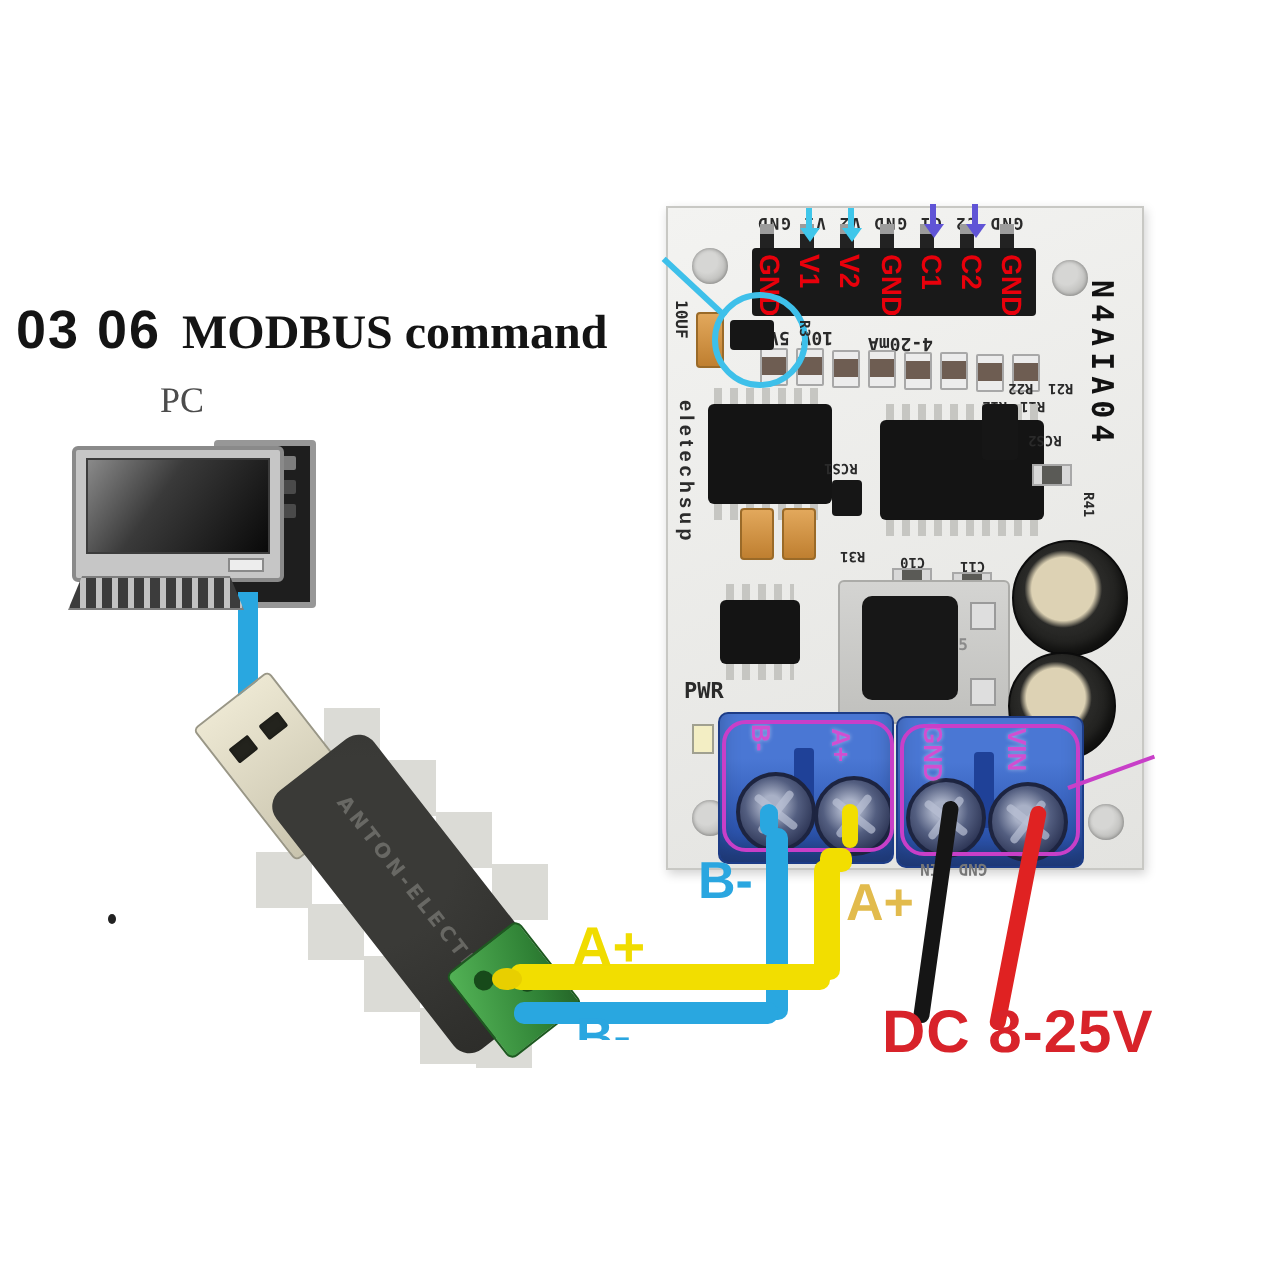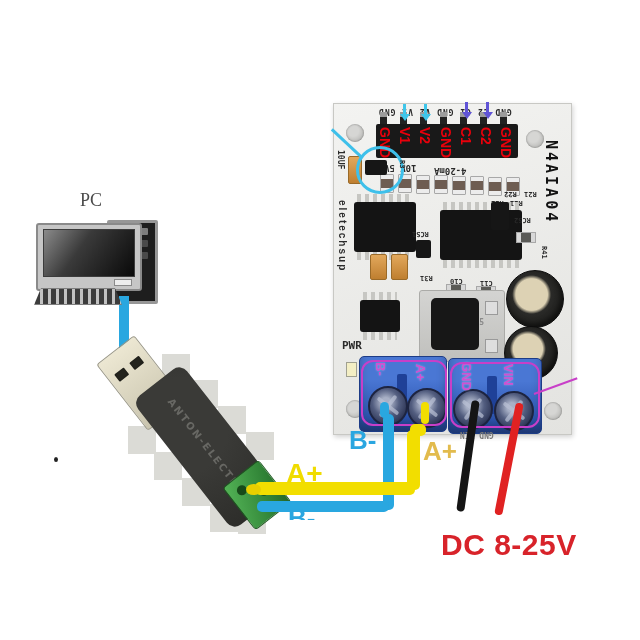--- a/index.html
+++ b/index.html
@@ -100,30 +100,34 @@
   #bluecircle{position:absolute;left:22px;top:42px;width:42px;height:42px;border:3px solid #3ec0ea;border-radius:50%;}
   #cyan-line{position:absolute;left:-2px;top:24px;width:42px;height:2.5px;background:#3ec0ea;
              transform:rotate(43deg);transform-origin:left center;}
   #mag-tail{position:absolute;left:200px;top:289px;width:46px;height:2px;background:#c83fc8;
             transform:rotate(-20deg);transform-origin:left center;}
   #led{position:absolute;left:12px;top:258px;width:9px;height:13px;background:#f3eec4;border:1px solid #a0a090;}
 
   
   .wire{position:absolute;border-radius:5px;}
   .wlabel{position:absolute;font-weight:700;font-family:"Liberation Sans",sans-serif;white-space:nowrap;line-height:1;}
-  #lbl-dc{position:absolute;left:441px;top:528px;font:700 30px "Liberation Sans",sans-serif;
+  #lbl-dc{position:absolute;left:441px;top:500px;font:700 30px "Liberation Sans",sans-serif;
           color:#d8232a;letter-spacing:0.5px;}
   #b-clip{position:absolute;left:288px;top:505px;width:40px;height:15px;overflow:hidden;}
   #speck{position:absolute;left:54px;top:457px;width:4px;height:5px;background:#222;border-radius:50%;}
 </style>
 </head>
 <body>
 
 <div id="canvas">
 
+  <div id="title">
+    <span class="code">03 06</span>
+    <span class="rest">&nbsp;</span><span class="rest">MODBUS command</span>
+  </div>
 
   <div id="pc-label">PC</div>
   <div id="tower">
     <div class="slot first"></div>
     <div class="slot"></div>
     <div class="slot"></div>
     <div class="knob"></div>
   </div>
   <div id="pc-cable"></div>
   <div id="monitor">

